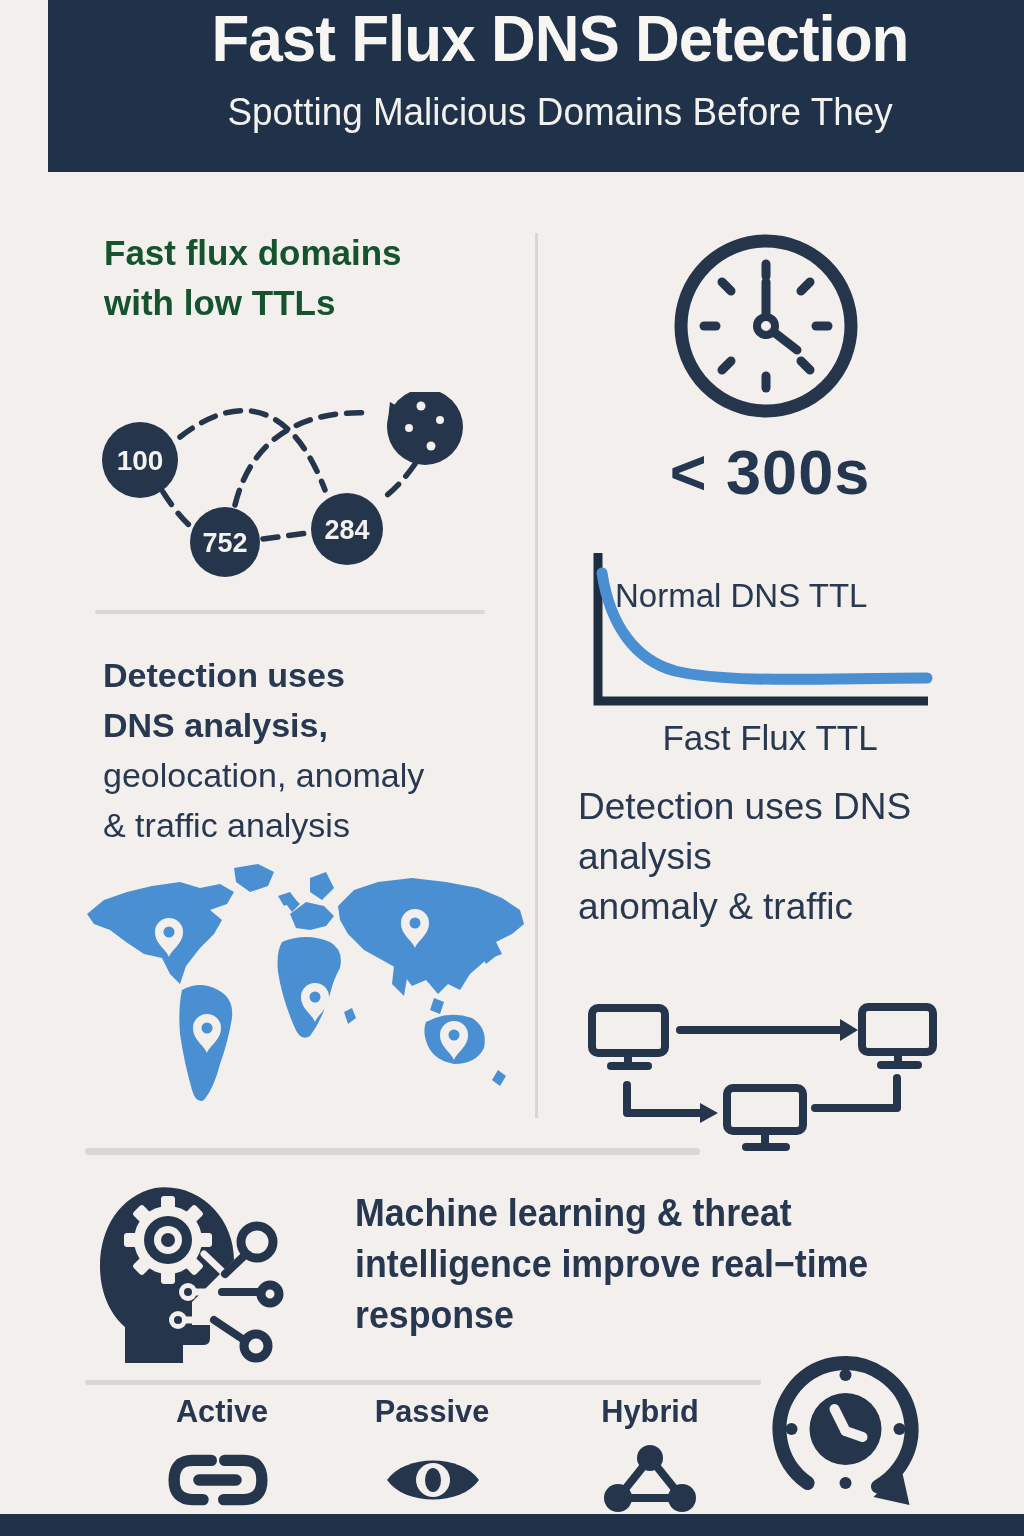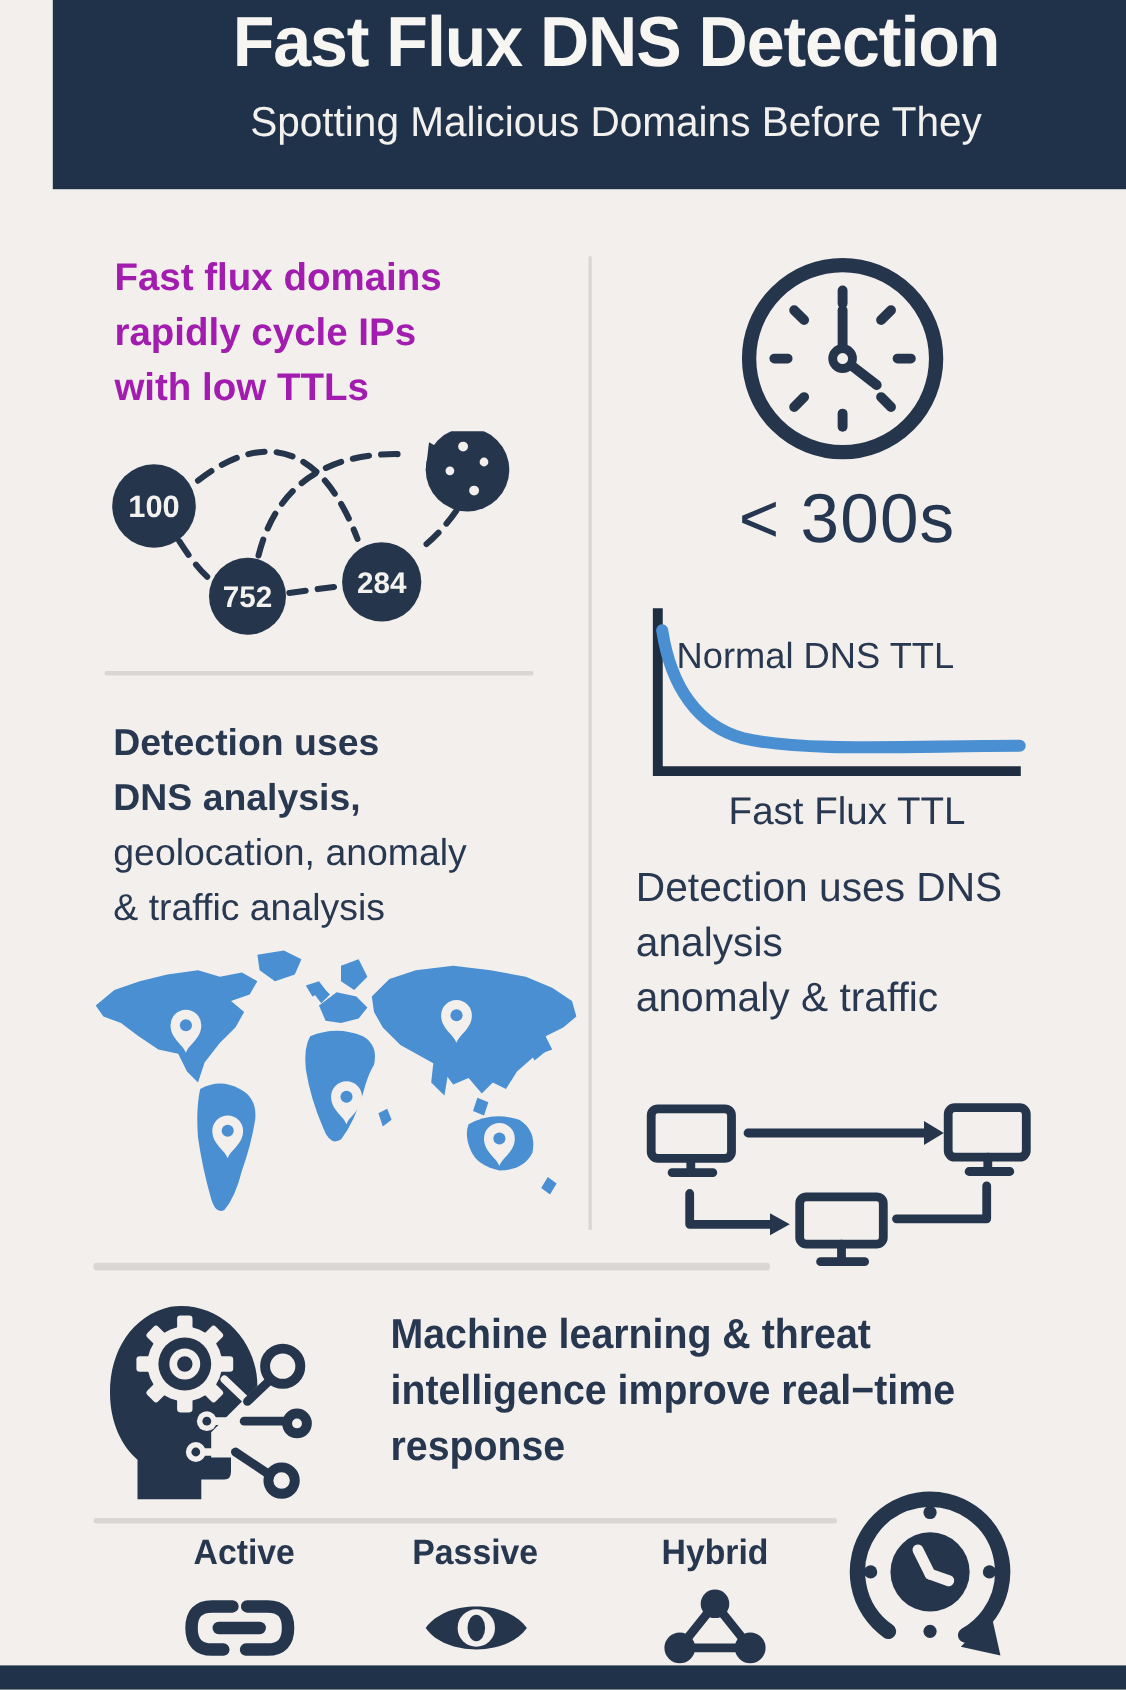--- a/index.html
+++ b/index.html
@@ -6,26 +6,26 @@
   .canvas{position:relative;width:1024px;height:1536px;background:#f2efec;overflow:hidden;
           font-family:"Liberation Sans",sans-serif;color:#283850;}
   
   .header{position:absolute;left:0;top:0;width:1024px;height:172px;background:#20314a;text-align:center;margin-left:48px;}
   .title{margin:0;padding-top:2px;font-size:62px;font-weight:700;letter-spacing:-1px;color:#f8f6f3;
          transform:scaleY(1.04);transform-origin:top center;}
   .subtitle{margin:0;margin-top:18px;font-size:38px;font-weight:400;color:#f3f1ee;transform:scaleX(0.97);transform-origin:center;}
   
   .abs{position:absolute;}
   
-  .intro{left:104px;top:228px;line-height:50px;font-size:35px;font-weight:700;color:#a21caf;}
+  .intro{left:104px;top:228px;line-height:50px;font-size:35px;font-weight:700;color:#14532d;}
   .det-left{left:103px;top:650px;line-height:50px;font-size:34px;}
   .det-left .b{font-weight:700;}
   .det-left .r{font-weight:400;}
   .det-right{left:578px;top:782px;line-height:50px;font-size:37px;font-weight:400;}
-  .threshold{left:580px;top:436px;width:380px;text-align:center;font-size:63px;font-weight:400;
+  .threshold{left:580px;top:436px;width:380px;text-align:center;font-size:63px;font-weight:700;
              letter-spacing:1px;color:#253650;}
   .chart-label-top{left:615px;top:577px;width:300px;text-align:left;font-size:33px;font-weight:400;}
   .chart-label-bottom{left:620px;top:718px;width:300px;text-align:center;font-size:35px;font-weight:400;}
   .ml-text{left:355px;top:1188px;line-height:51px;font-size:38px;font-weight:700;
            transform:scaleX(0.94);transform-origin:left top;color:#273750;}
   
   .div-h{background:#d9d6d3;border-radius:3px;}
   .div-v{background:#d9d6d3;}
   .bottom-bar{left:0;top:1514px;width:1024px;height:22px;background:#20314a;}
   
@@ -38,21 +38,20 @@
 
 <div class="canvas">
 
   <div class="header">
     <h1 class="title">Fast Flux DNS Detection</h1>
     <p class="subtitle">Spotting Malicious Domains Before They</p>
   </div>
 
   <div class="abs intro">
     <div>Fast flux domains</div>
-    <div>rapidly cycle IPs</div>
     <div>with low TTLs</div>
   </div>
 
   <svg class="abs" style="left:85px;top:392px;" width="440" height="225" viewBox="0 0 440 225">
     <g stroke="#24354c" stroke-width="5.5" stroke-dasharray="15 11" stroke-linecap="round" fill="none">
       <path d="M 95 45 C 150 2 205 6 240 98"></path>
       <path d="M 150 113 C 165 52 210 18 283 21"></path>
       <path d="M 78 100 Q 96 128 108 136"></path>
       <path d="M 178 147 L 223 141"></path>
       <path d="M 330 72 Q 316 92 301 104"></path>

